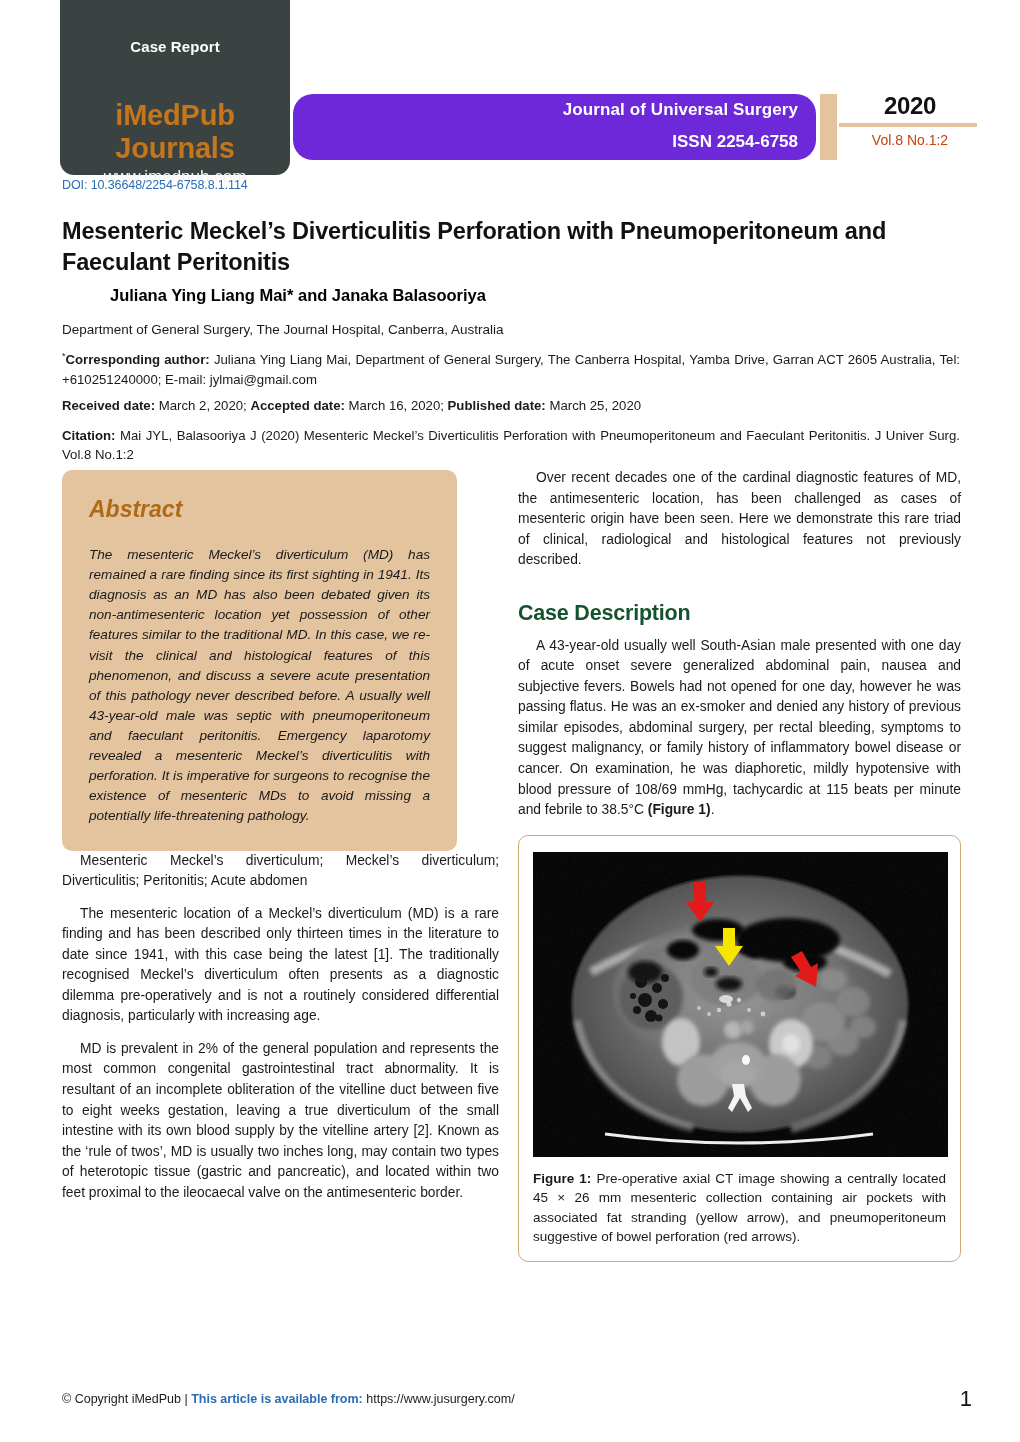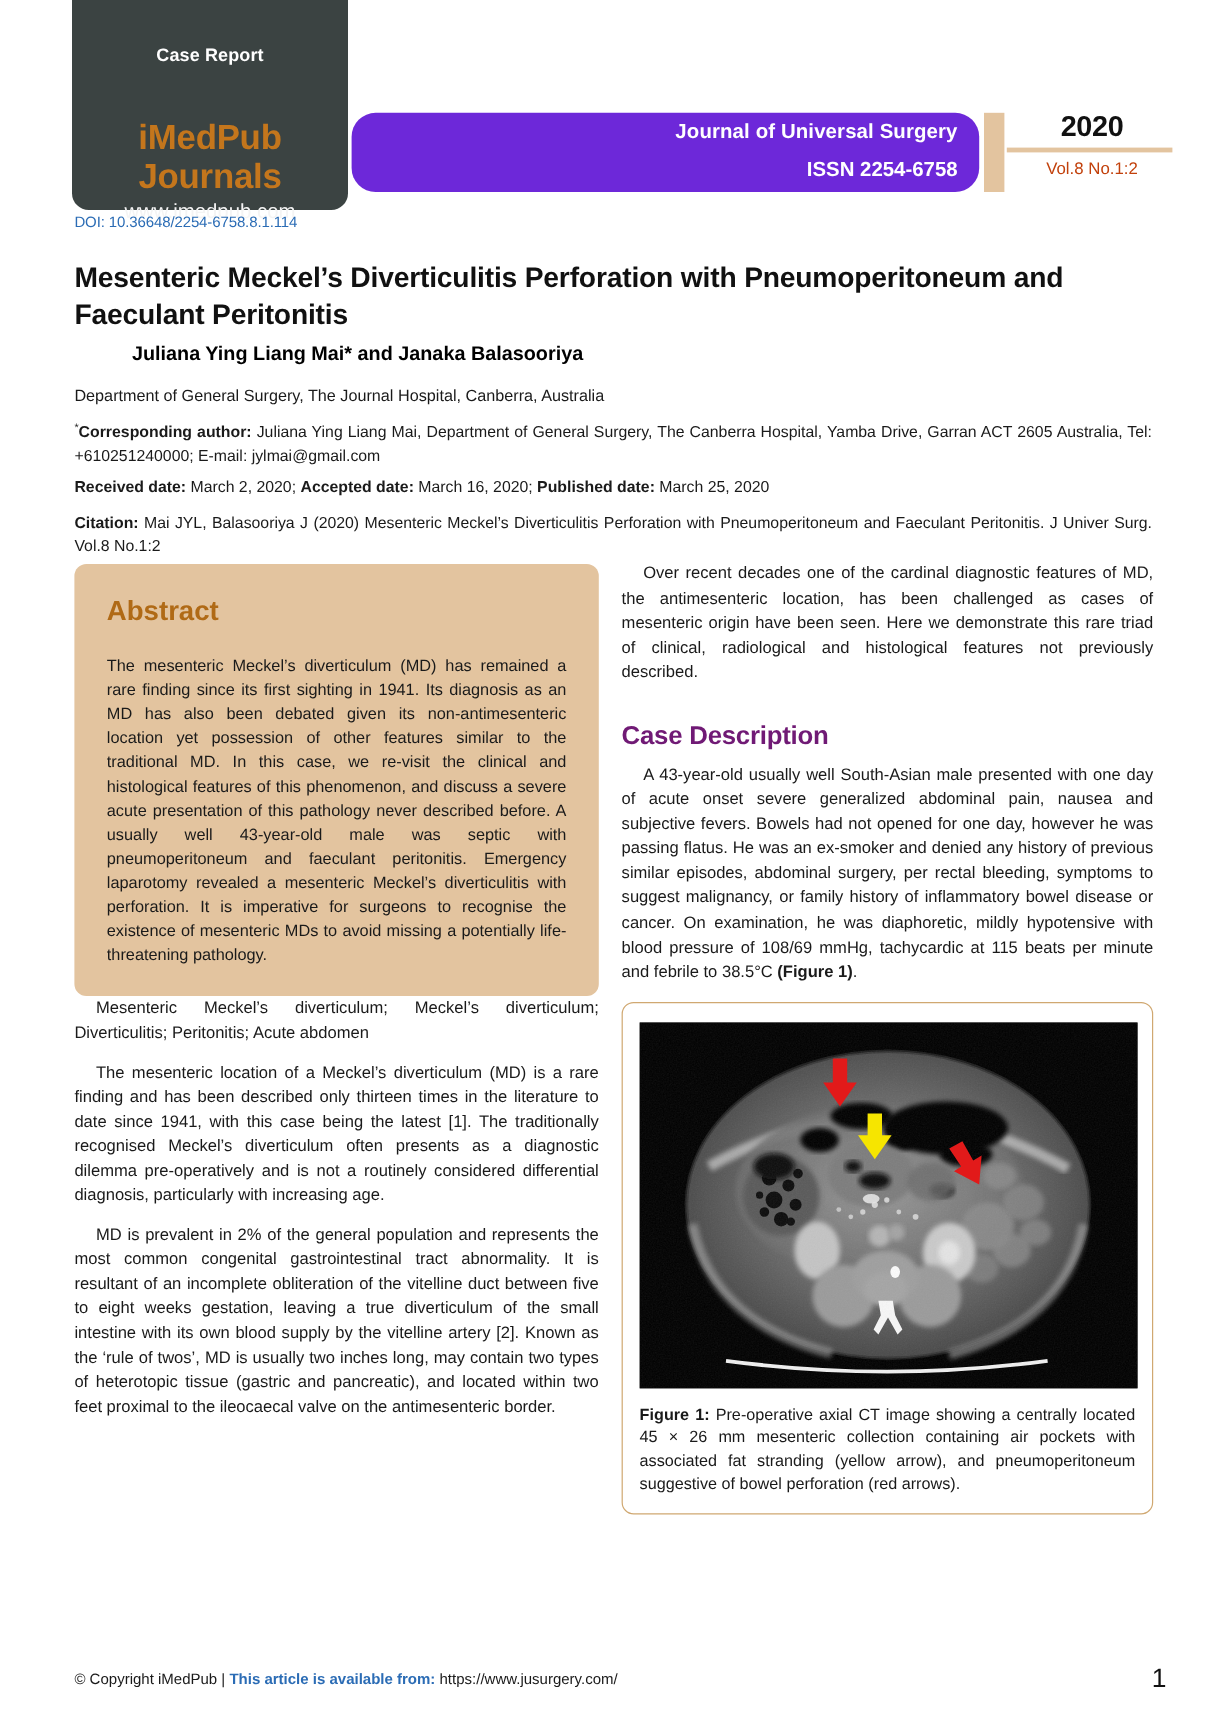--- a/index.html
+++ b/index.html
@@ -156,39 +156,40 @@
     position: absolute;
     left: 518px; top: 468px;
     width: 443px;
   }
 
   .abstract-box {
     background: #e3c49f;
     border-radius: 10px;
     padding: 26px 27px 24px 27px;
     box-sizing: border-box;
-    width: 437px;
+    width: 395px;
+    font-style: italic;
   }
   .abstract-heading {
     font-size: 23px;
     font-weight: bold;
     color: #b06a16;
     margin: 0 0 22px 0;
   }
   .abstract-text {
     font-size: 13.6px;
     line-height: 1.48;
     text-align: justify;
     color: #1a1a1a;
   }
 
   h2.section {
     font-size: 21.5px;
     font-weight: bold;
-    color: #701a75;
+    color: #14532d;
     margin: 30px 0 10px 0;
     letter-spacing: -.2px;
   }
   p.body {
     font-size: 13.8px;
     line-height: 1.49;
     text-align: justify;
     text-indent: 18px;
     margin: 0 0 12px 0;
     color: #1a1a1a;

